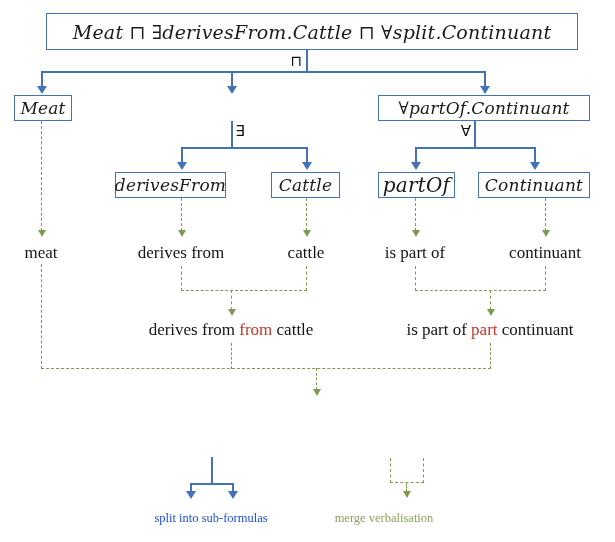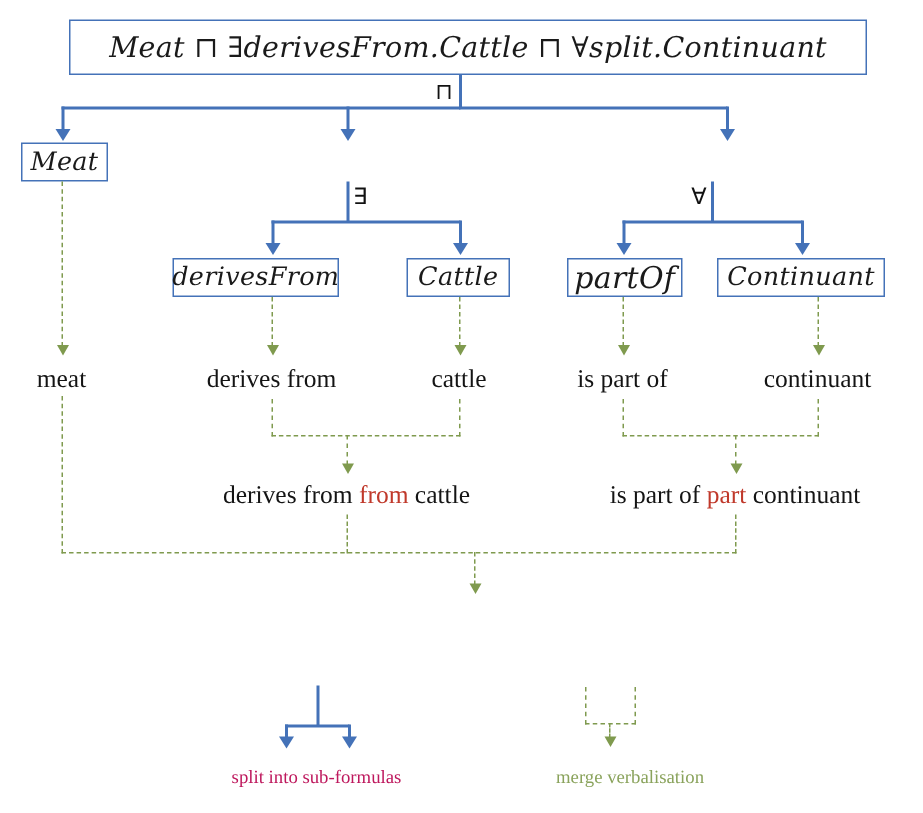--- a/index.html
+++ b/index.html
@@ -93,21 +93,21 @@
   }
 
   
   .legend-label {
     position: absolute;
     font-family: "Liberation Serif", "DejaVu Serif", serif;
     font-size: 12.5px;
     white-space: nowrap;
     transform: translateX(-50%);
   }
-  .legend-blue { color: #be185d; }
+  .legend-blue { color: #1d4ed8; }
   .legend-green { color: #8aa35c; }
 </style>
 </head>
 <body>
 
 <div id="canvas">
 
   <div class="fbox" style="left:46px; top:13px; width:532px; height:37px; font-size:19px;">
     <span>Meat ⊓ ∃derivesFrom.Cattle ⊓ ∀split.Continuant</span>
   </div>
@@ -124,20 +124,23 @@
   <div class="barrow" style="left:232px; top:86px;"></div>
 
   <div class="bline-v" style="left:484px; top:71px; height:16px;"></div>
   <div class="barrow" style="left:485px; top:86px;"></div>
 
   <div class="fbox" style="left:14px; top:95px; width:58px; height:26px; font-size:17px;">
     <span>Meat</span>
   </div>
 
 
+  <div class="fbox" style="left:378px; top:95px; width:212px; height:26px; font-size:17px;">
+    <span>∀partOf.Continuant</span>
+  </div>
 
   <div class="bline-v" style="left:231px; top:121px; height:27px;"></div>
   <div class="oplabel" style="left:240px; top:124px; font-size:15px;">∃</div>
   <div class="bline-h" style="left:181px; top:147px; width:126px;"></div>
   <div class="bline-v" style="left:181px; top:147px; height:16px;"></div>
   <div class="barrow" style="left:182px; top:162px;"></div>
   <div class="bline-v" style="left:306px; top:147px; height:16px;"></div>
   <div class="barrow" style="left:307px; top:162px;"></div>
 
   <div class="bline-v" style="left:474px; top:121px; height:27px;"></div>
@@ -216,15 +219,15 @@
   <div class="barrow" style="left:191px; top:491px;"></div>
   <div class="bline-v" style="left:232px; top:483px; height:9px;"></div>
   <div class="barrow" style="left:233px; top:491px;"></div>
   <div class="legend-label legend-blue" style="left:211px; top:511px;">split into sub-formulas</div>
 
   <div class="gline-v" style="left:390px; top:458px; height:25px;"></div>
   <div class="gline-v" style="left:423px; top:458px; height:25px;"></div>
   <div class="gline-h" style="left:390px; top:482px; width:34px;"></div>
   <div class="gline-v" style="left:406px; top:482px; height:10px;"></div>
   <div class="garrow" style="left:407px; top:491px;"></div>
-  <div class="legend-label legend-green" style="left:420px; top:511px;">merge verbalisation</div>
+  <div class="legend-label legend-green" style="left:384px; top:511px;">merge verbalisation</div>
 
 </div>
 
 </body></html>

